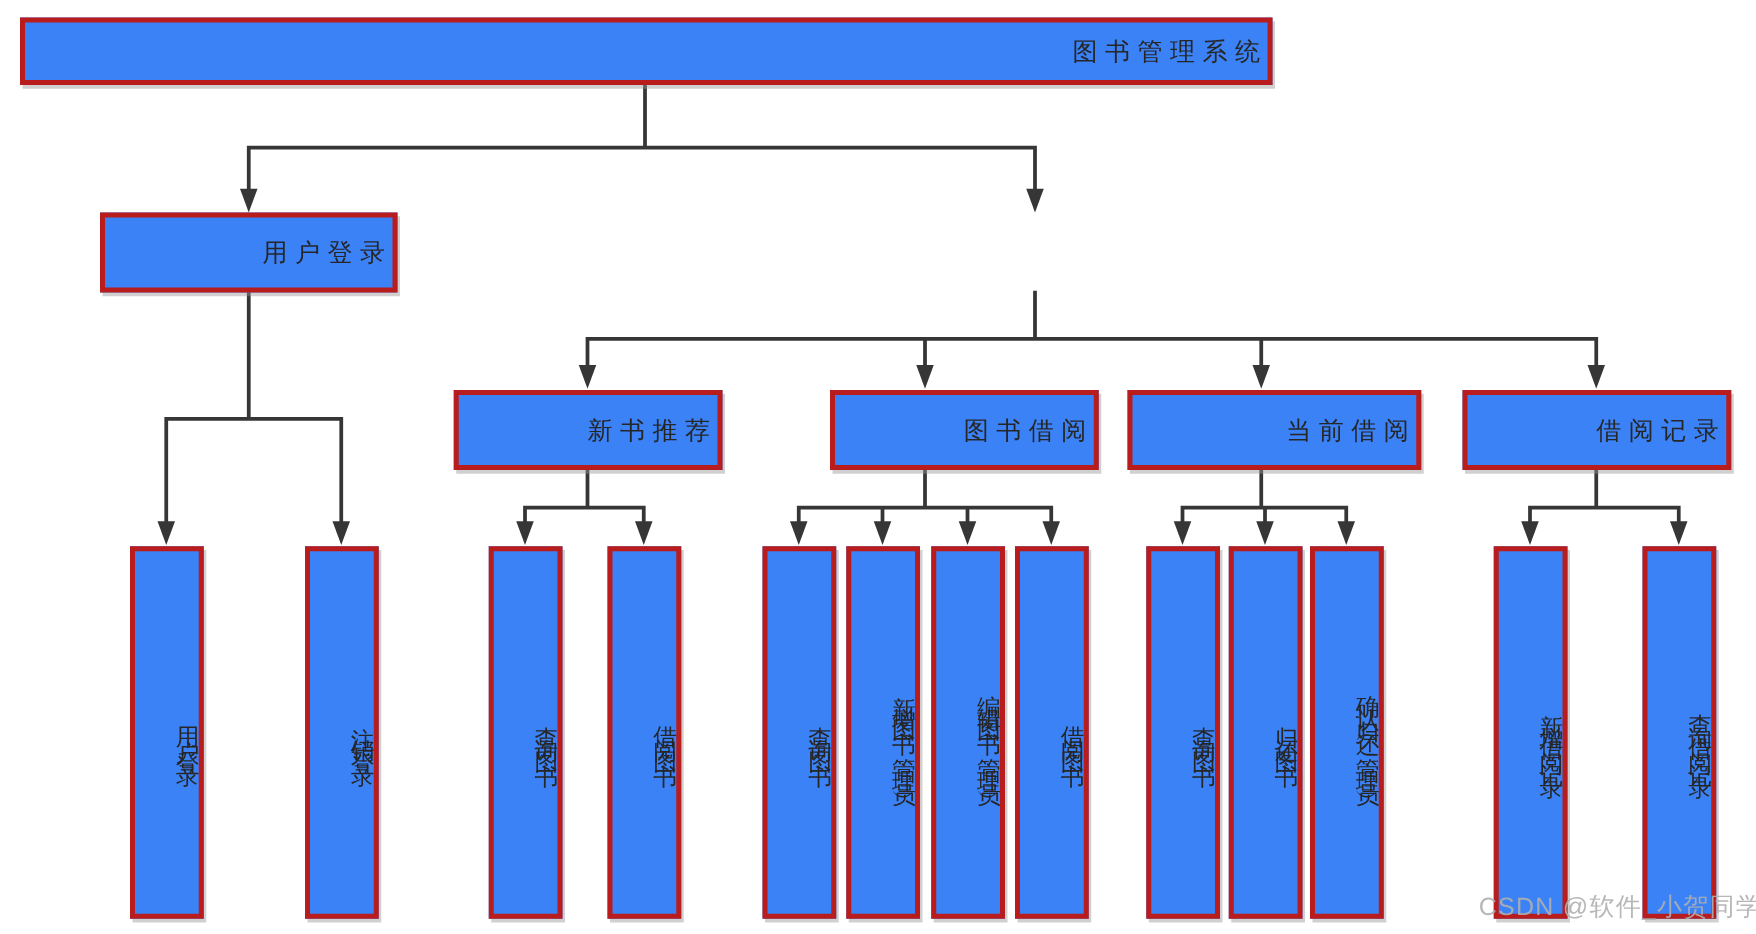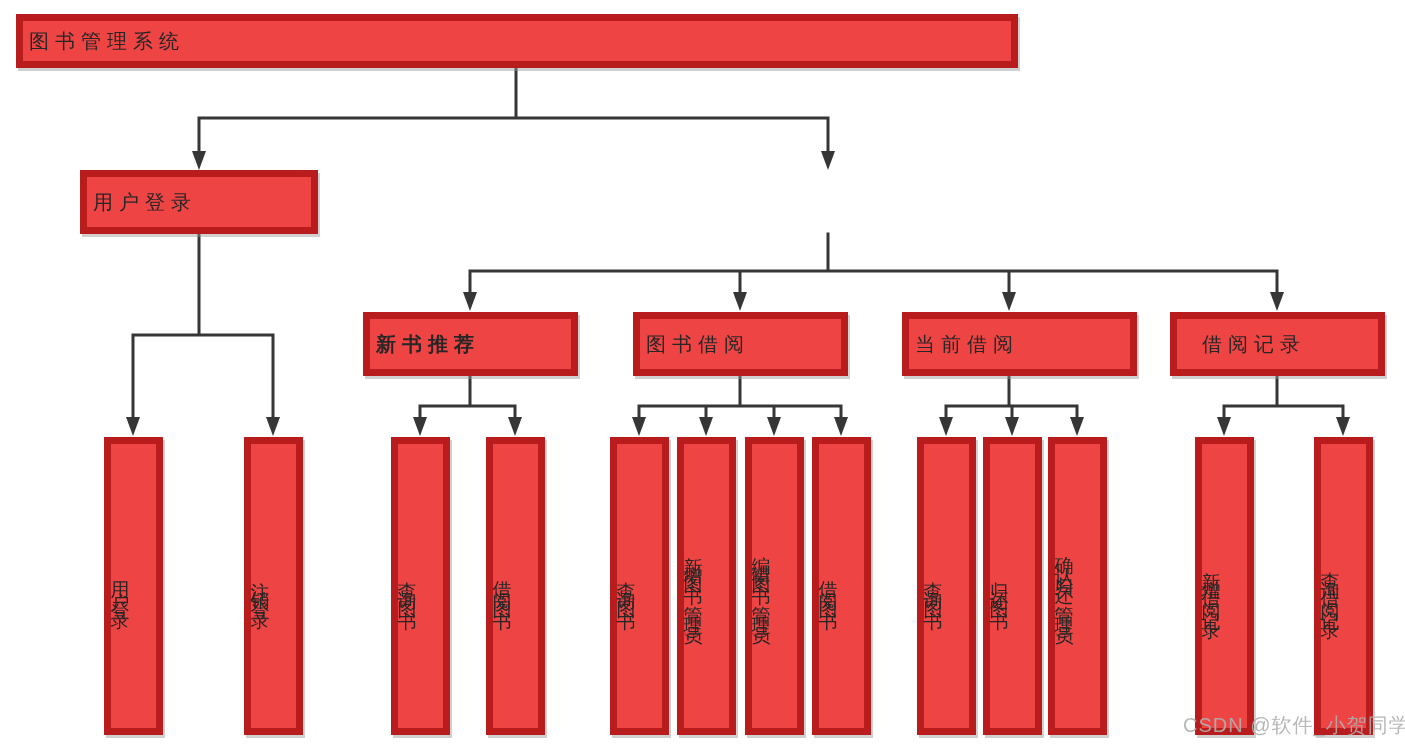--- a/index.html
+++ b/index.html
@@ -13,26 +13,26 @@
   }
   #connectors {
     position: absolute;
     left: 0; top: 0;
     width: 1405px; height: 747px;
     z-index: 0;
   }
   .node {
     position: absolute;
     box-sizing: border-box;
-    background: #ef4444;
-    border: 7px solid #b91c1c;
+    background: #3b82f6;
+    border: 4px solid #b91c1c;
     box-shadow: 2px 3px 0 rgba(150,150,150,0.45);
     display: flex;
     align-items: center;
-    justify-content: flex-start;
+    justify-content: flex-end;
     z-index: 1;
     color: #262626;
   }
   .h-label {
     font-size: 20px;
     letter-spacing: 6px;
     text-indent: 6px;
     white-space: nowrap;
   }
   .leaf .v-label {
@@ -117,24 +117,24 @@
   </svg>
 
   <div class="node" style="left:16px; top:14px; width:1002px; height:54px;">
     <span class="h-label">图书管理系统</span>
   </div>
 
   <div class="node" style="left:80px; top:170px; width:238px; height:64px;">
     <span class="h-label">用户登录</span>
   </div>
 
-  <div class="node" style="left:363px; top:312px; width:215px; height:64px;font-weight:bold;">
+  <div class="node" style="left:363px; top:312px; width:215px; height:64px;">
     <span class="h-label">新书推荐</span>
   </div>
-  <div class="node" style="left:633px; top:312px; width:215px; height:64px;">
+  <div class="node" style="left:664px; top:312px; width:215px; height:64px;">
     <span class="h-label">图书借阅</span>
   </div>
   <div class="node" style="left:902px; top:312px; width:235px; height:64px;">
     <span class="h-label">当前借阅</span>
   </div>
   <div class="node" style="left:1170px; top:312px; width:215px; height:64px;padding-left:19px;">
     <span class="h-label">借阅记录</span>
   </div>
 
   <div class="node leaf" style="left:104px; top:437px; width:59px; height:298px;">

